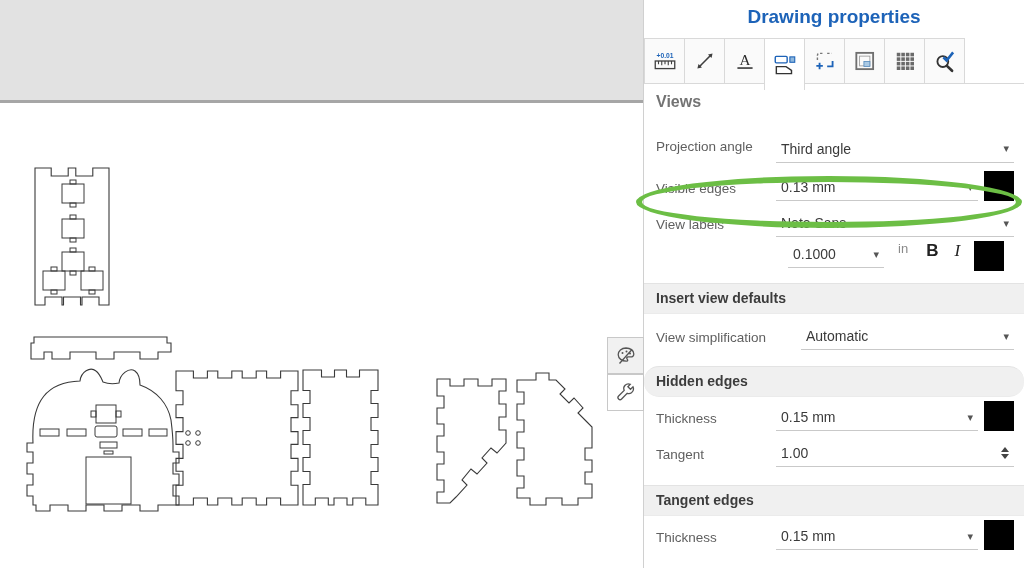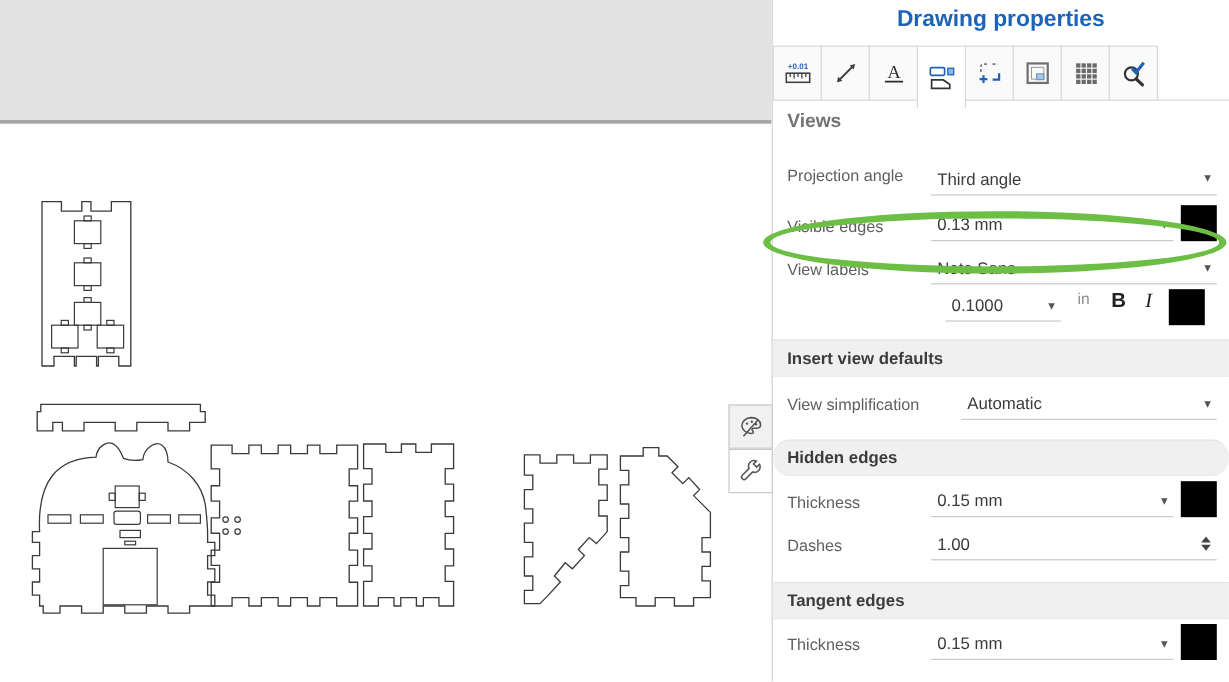--- a/index.html
+++ b/index.html
@@ -261,21 +261,21 @@
   <div class="row h38">
     <div class="label">Thickness</div>
     <div class="dd">
       <span class="val">0.15 mm</span>
       <span class="caret">▾</span>
     </div>
     <div class="swatch" style="background: rgb(0, 0, 0);"></div>
   </div>
 
   <div class="row">
-    <div class="label">Dashes</div>
+    <div class="label">Tangent</div>
     <div class="dd">
       <span class="val">1.00</span>
       <span class="spin">
           <i class="up"></i>
           <i class="down"></i>
         </span>
     </div>
   </div>
 
   <div class="section-bar mt14">Tangent edges</div>

